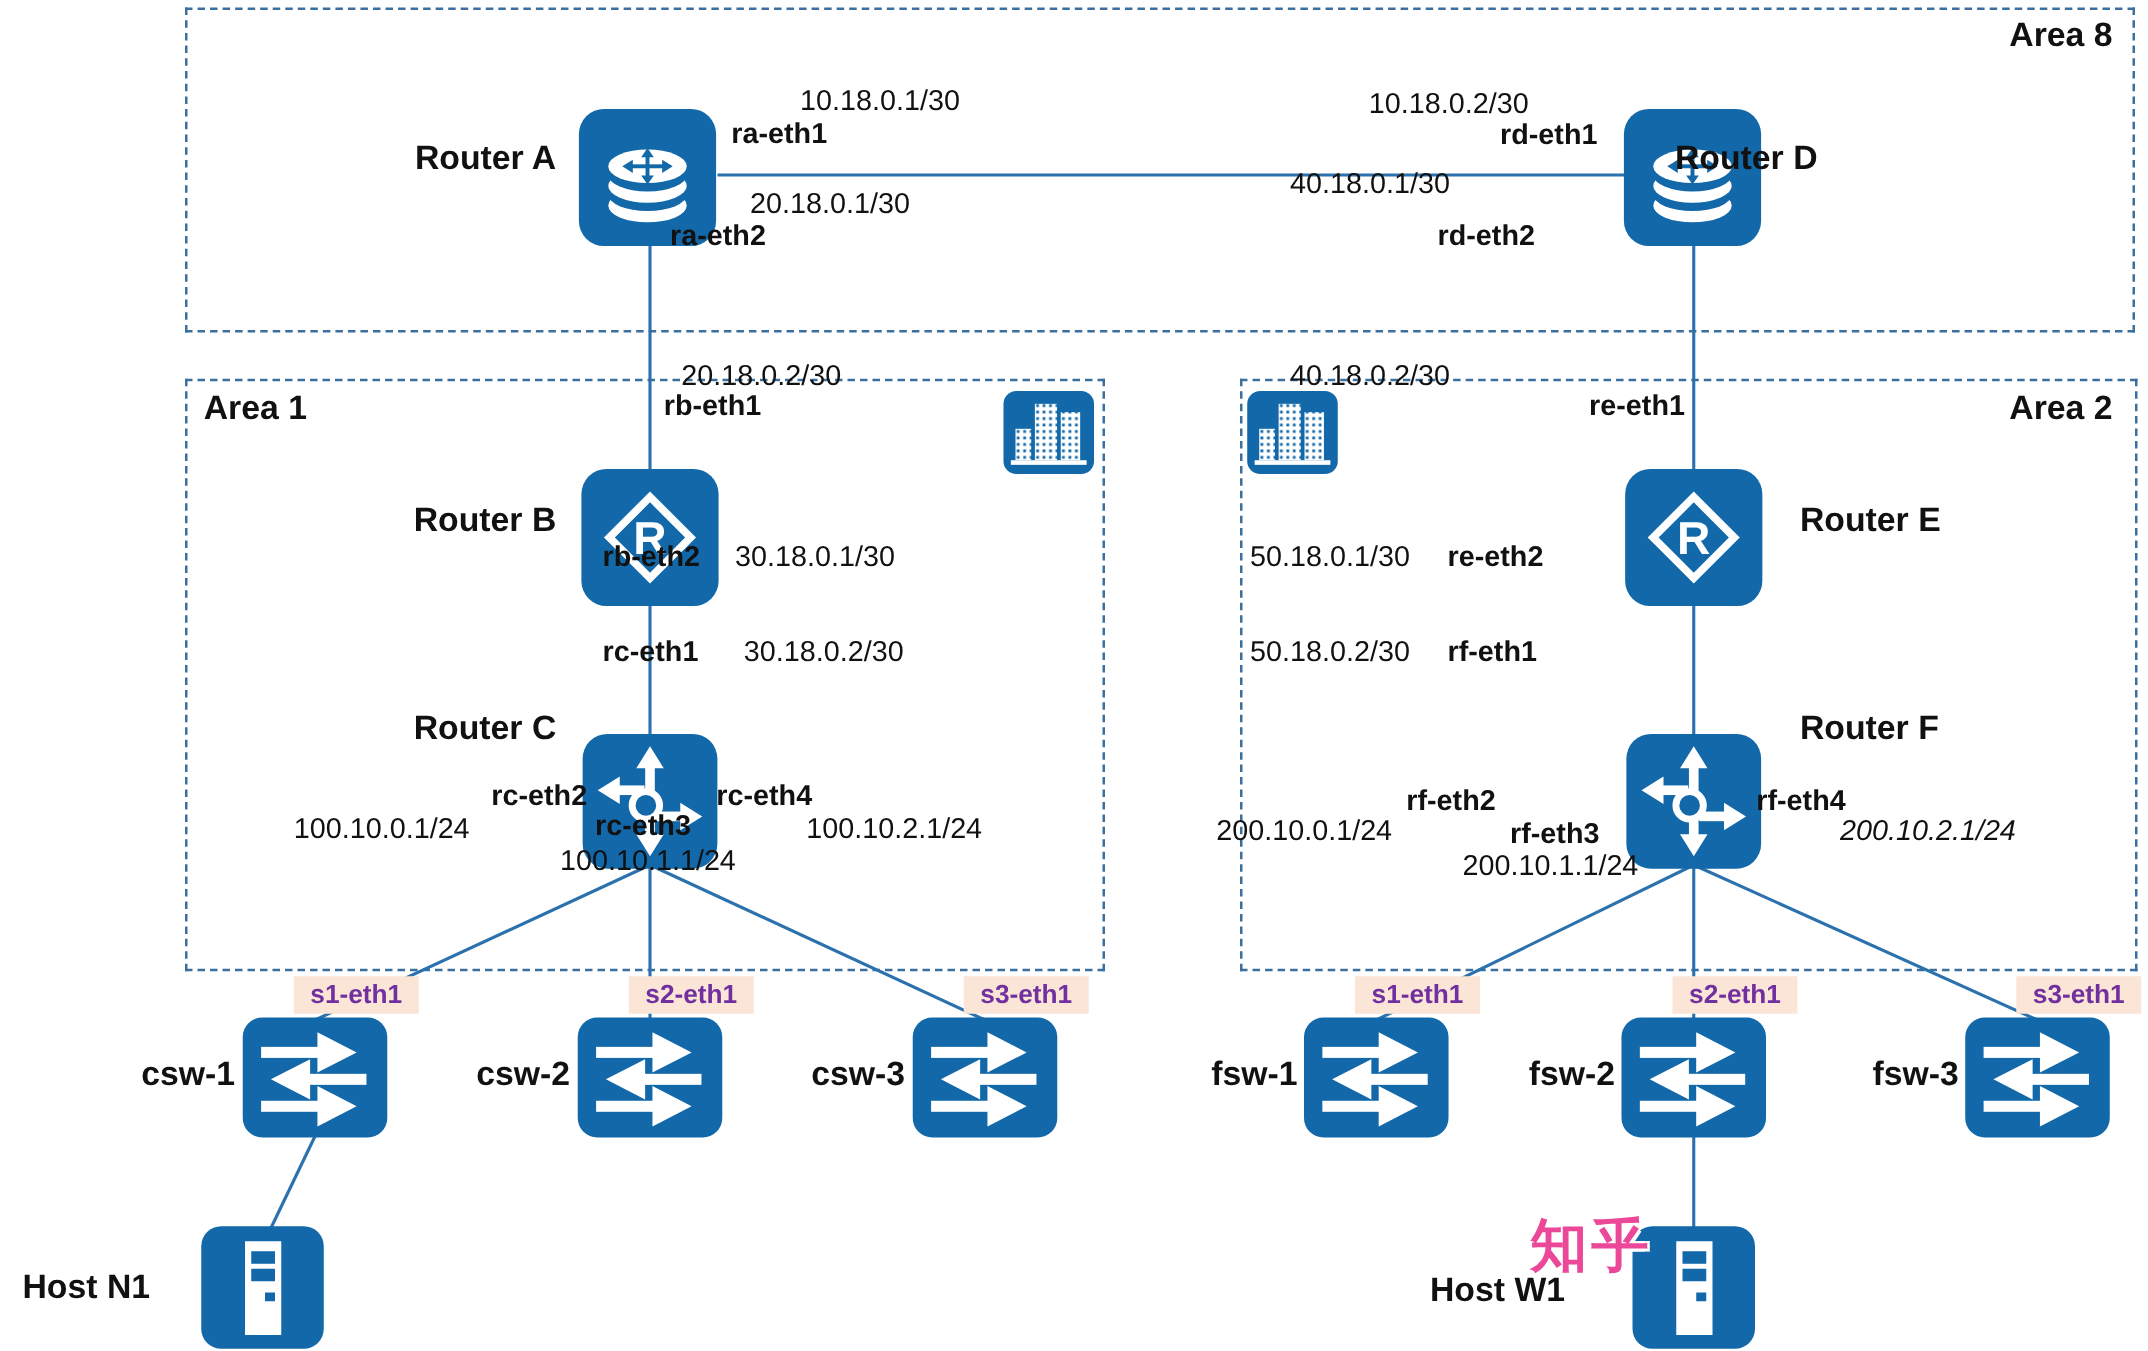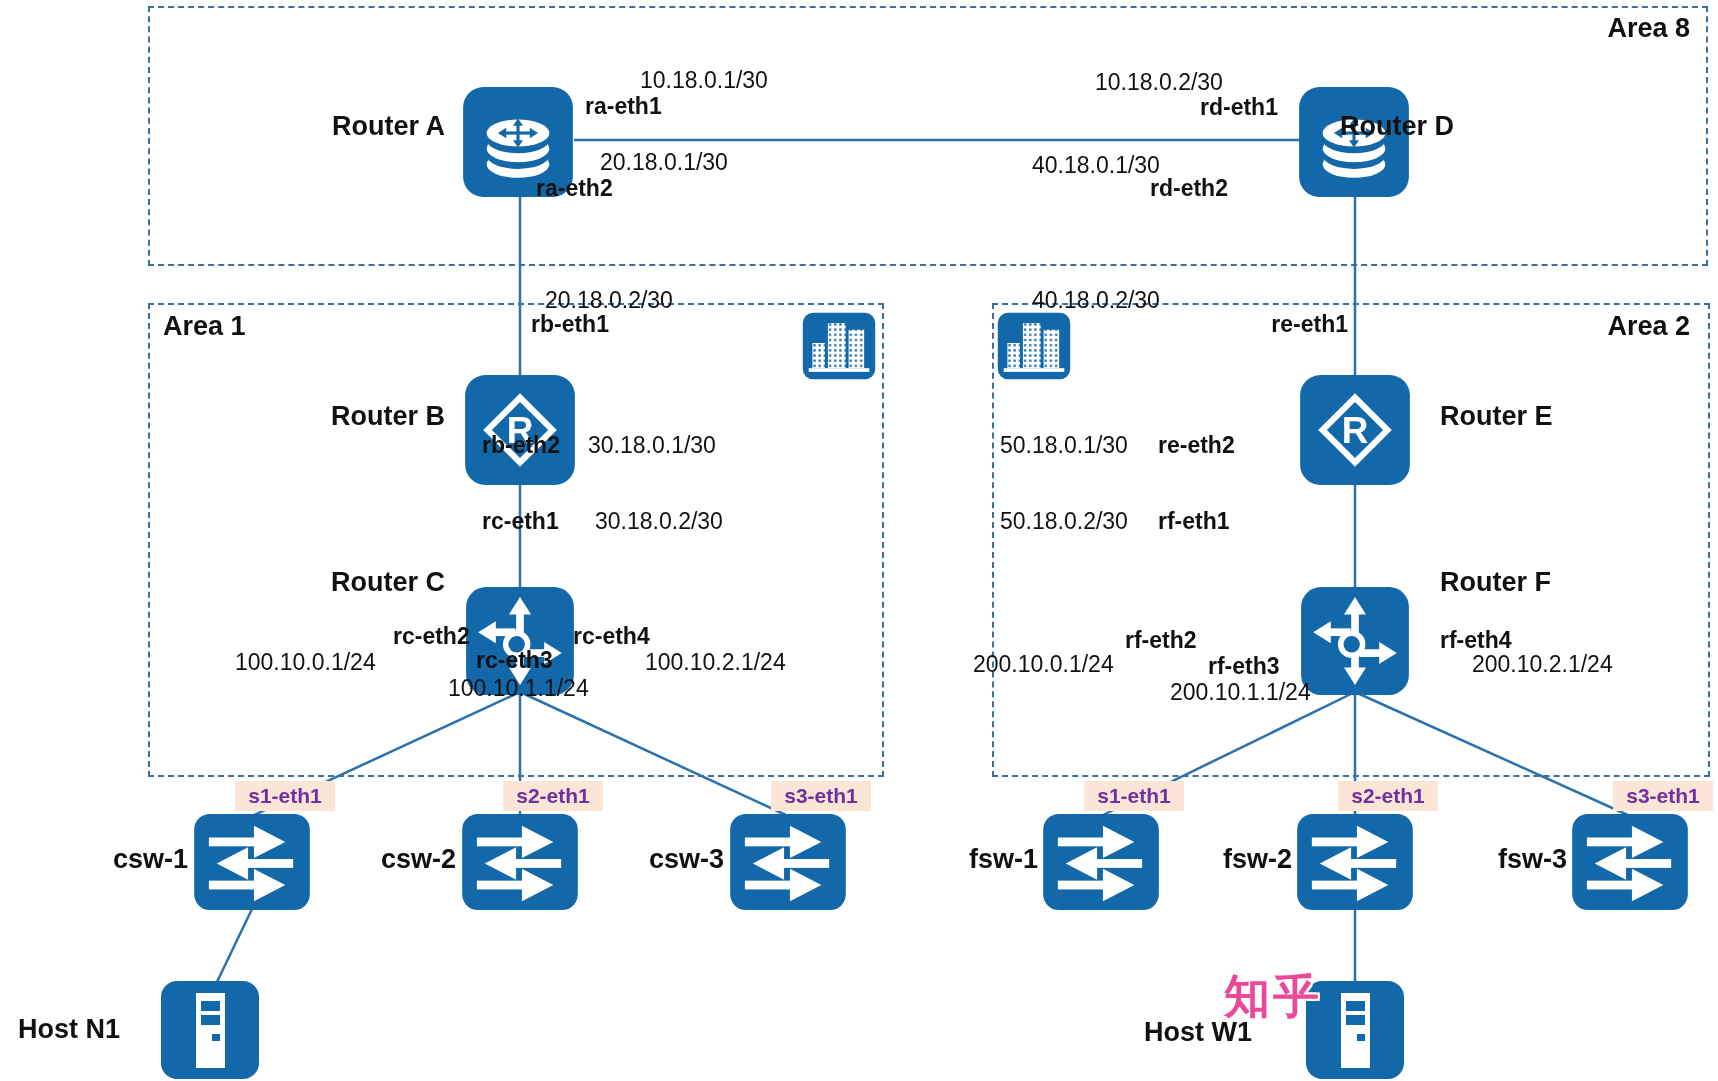--- a/index.html
+++ b/index.html
@@ -204,21 +204,21 @@
   <span class="lbl dev ralign" style="left:1471px;top:845px;width:96px;">fsw-3</span>
   <span class="lbl dev" style="left:18px;top:1015px;">Host N1</span>
   <span class="lbl dev" style="left:1144px;top:1018px;">Host W1</span>
 
   <span class="lbl ip" style="left:640px;top:68px;">10.18.0.1/30</span>
   <span class="lbl port" style="left:585px;top:94px;">ra-eth1</span>
   <span class="lbl ip" style="left:1095px;top:70px;">10.18.0.2/30</span>
   <span class="lbl port" style="left:1200px;top:95px;">rd-eth1</span>
   <span class="lbl ip" style="left:600px;top:150px;">20.18.0.1/30</span>
   <span class="lbl port" style="left:536px;top:176px;">ra-eth2</span>
-  <span class="lbl ip" style="left:1032px;top:153px;">40.18.0.1/30</span>
+  <span class="lbl ip" style="left:1032px;top:134px;">40.18.0.1/30</span>
   <span class="lbl port" style="left:1150px;top:176px;">rd-eth2</span>
 
   <span class="lbl ip" style="left:545px;top:288px;">20.18.0.2/30</span>
   <span class="lbl port" style="left:531px;top:312px;">rb-eth1</span>
   <span class="lbl port" style="left:482px;top:433px;">rb-eth2</span>
   <span class="lbl ip" style="left:588px;top:433px;">30.18.0.1/30</span>
   <span class="lbl port" style="left:482px;top:509px;">rc-eth1</span>
   <span class="lbl ip" style="left:595px;top:509px;">30.18.0.2/30</span>
   <span class="lbl port" style="left:393px;top:624px;">rc-eth2</span>
   <span class="lbl port" style="left:573px;top:624px;">rc-eth4</span>
@@ -227,25 +227,25 @@
   <span class="lbl ip" style="left:448px;top:676px;text-align:right;">100.10.1.1/24</span>
   <span class="lbl ip" style="left:645px;top:650px;">100.10.2.1/24</span>
 
   <span class="lbl ip" style="left:1032px;top:288px;">40.18.0.2/30</span>
   <span class="lbl port ralign" style="left:1248px;top:312px;width:100px;">re-eth1</span>
   <span class="lbl ip" style="left:1000px;top:433px;">50.18.0.1/30</span>
   <span class="lbl port" style="left:1158px;top:433px;">re-eth2</span>
   <span class="lbl ip" style="left:1000px;top:509px;">50.18.0.2/30</span>
   <span class="lbl port" style="left:1158px;top:509px;">rf-eth1</span>
   <span class="lbl port" style="left:1125px;top:628px;">rf-eth2</span>
-  <span class="lbl port" style="left:1440px;top:628px;">rf-eth4</span>
+  <span class="lbl port" style="left:1405px;top:628px;">rf-eth4</span>
   <span class="lbl port" style="left:1208px;top:654px;">rf-eth3</span>
   <span class="lbl ip" style="left:973px;top:652px;">200.10.0.1/24</span>
   <span class="lbl ip" style="left:1170px;top:680px;">200.10.1.1/24</span>
-  <span class="lbl ip" style="left:1472px;top:652px;">200.10.2.1/24</span>
+  <span class="lbl ip" style="left:1472px;top:652px;font-style:italic;">200.10.2.1/24</span>
 
   <span class="seth" style="left:204px;top:781px;">s1-eth1</span>
   <span class="seth" style="left:472px;top:781px;">s2-eth1</span>
   <span class="seth" style="left:740px;top:781px;">s3-eth1</span>
   <span class="seth" style="left:1053px;top:781px;">s1-eth1</span>
   <span class="seth" style="left:1307px;top:781px;">s2-eth1</span>
   <span class="seth" style="left:1582px;top:781px;">s3-eth1</span>
 
   <span class="wm" id="wm-logo">知乎</span>
 

